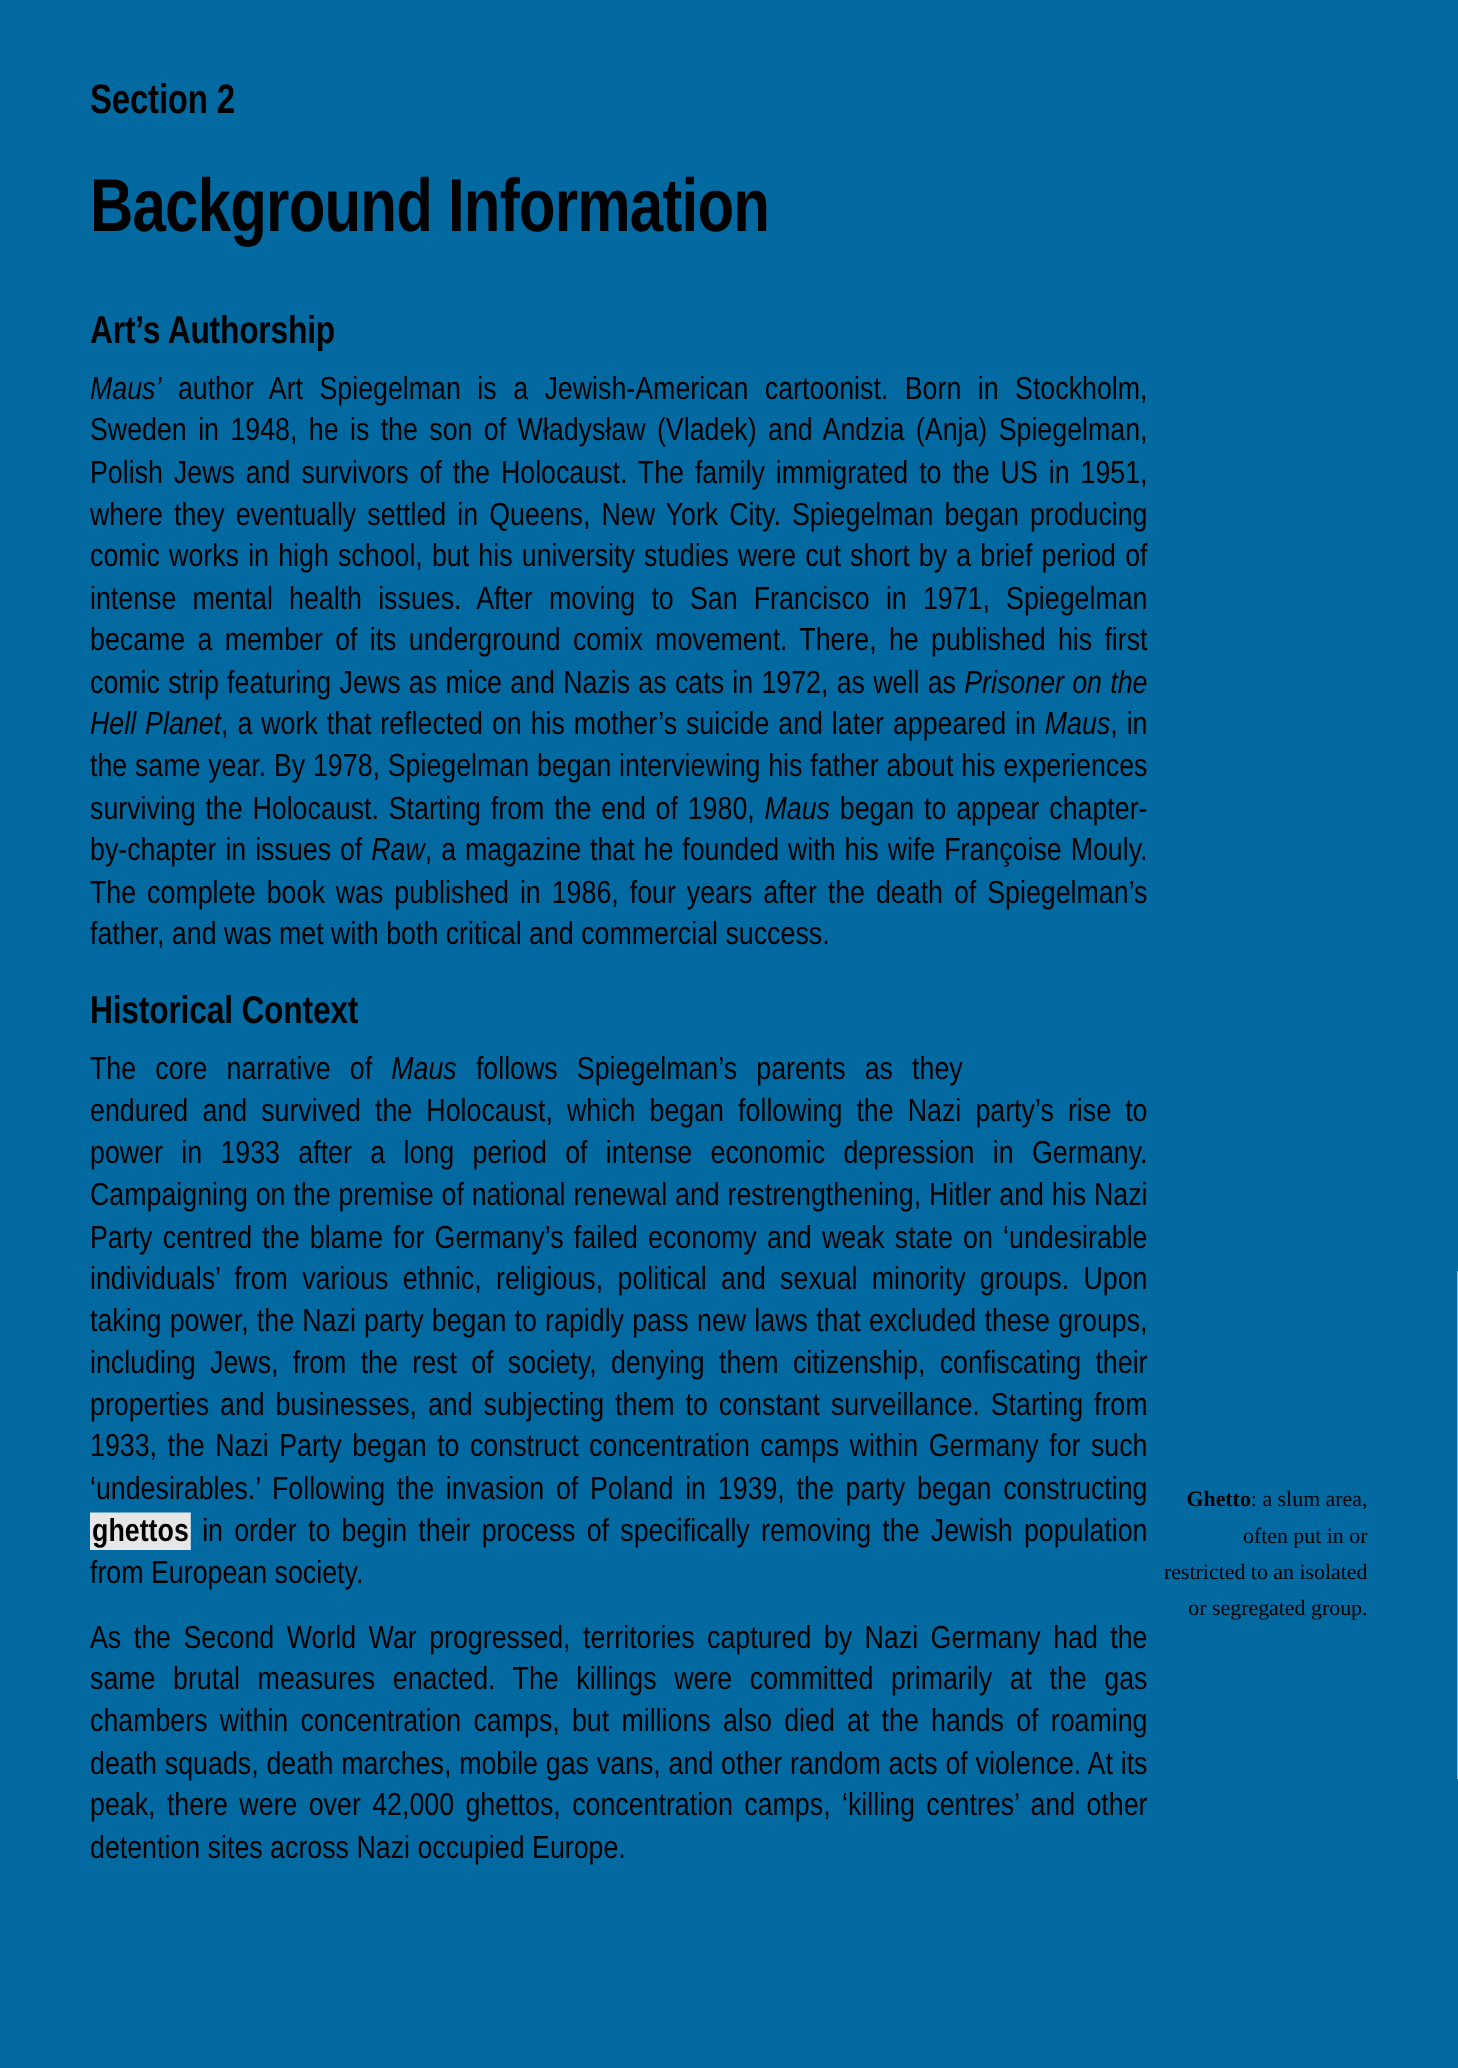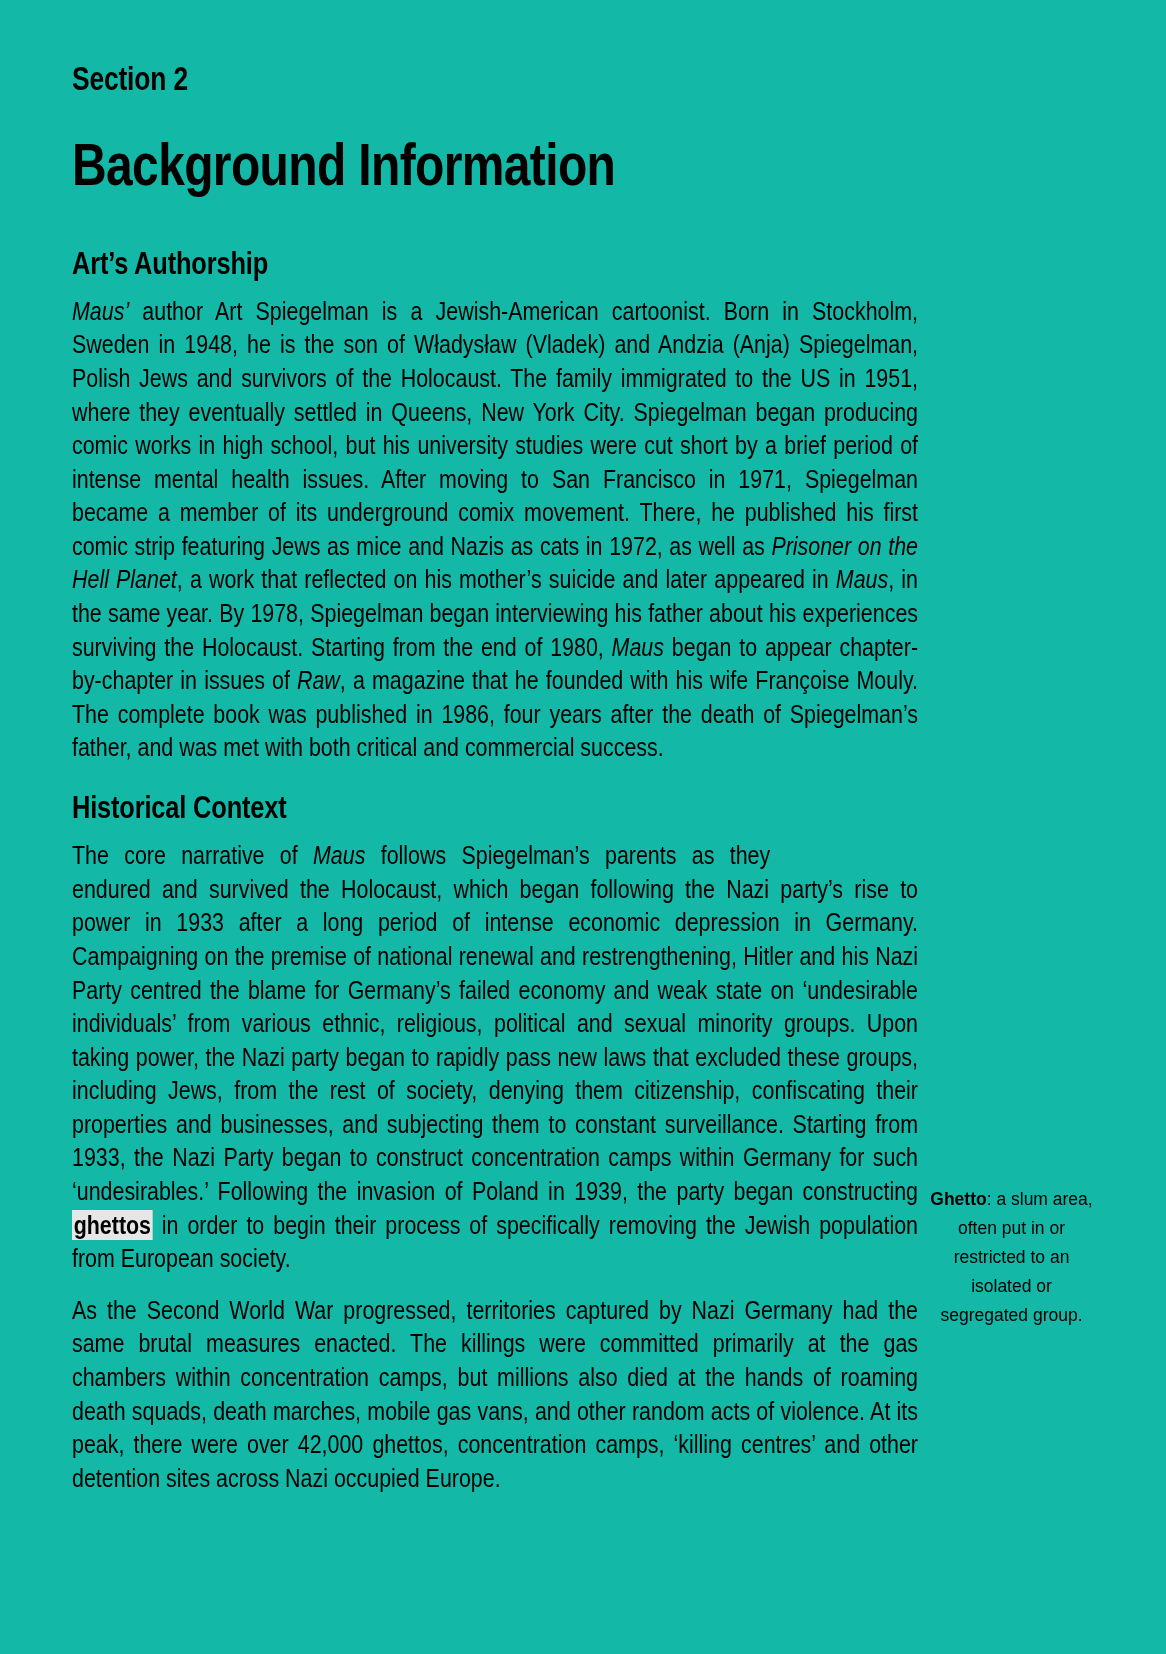--- a/index.html
+++ b/index.html
@@ -5,21 +5,21 @@
 <style>
   html, body {
     margin: 0;
     padding: 0;
     background: #ffffff;
   }
   .page {
     position: relative;
     width: 1166px;
     height: 1654px;
-    background: #14b8a6;
+    background: #0369a1;
     overflow: hidden;
     font-family: "Liberation Sans", "DejaVu Sans", sans-serif;
     color: #000000;
     box-sizing: border-box;
   }
 
   
   .content {
     position: absolute;
     left: 72px;
@@ -86,25 +86,25 @@
     width: 176px;
     height: 1px;
   }
 
   
   .margin-note {
     position: absolute;
     left: 929px;
     top: 1185px;
     width: 165px;
-    font-family: Liberation Sans, sans-serif;
+    font-family: Liberation Serif, serif;
     font-size: 17.5px;
     line-height: 29px;
     color: #000000;
-    text-align: center;
+    text-align: right;
   }
   .margin-note .term {
     font-weight: bold;
   }
 
   
   .footer {
     position: absolute;
     left: 72px;
     top: 1584px;

